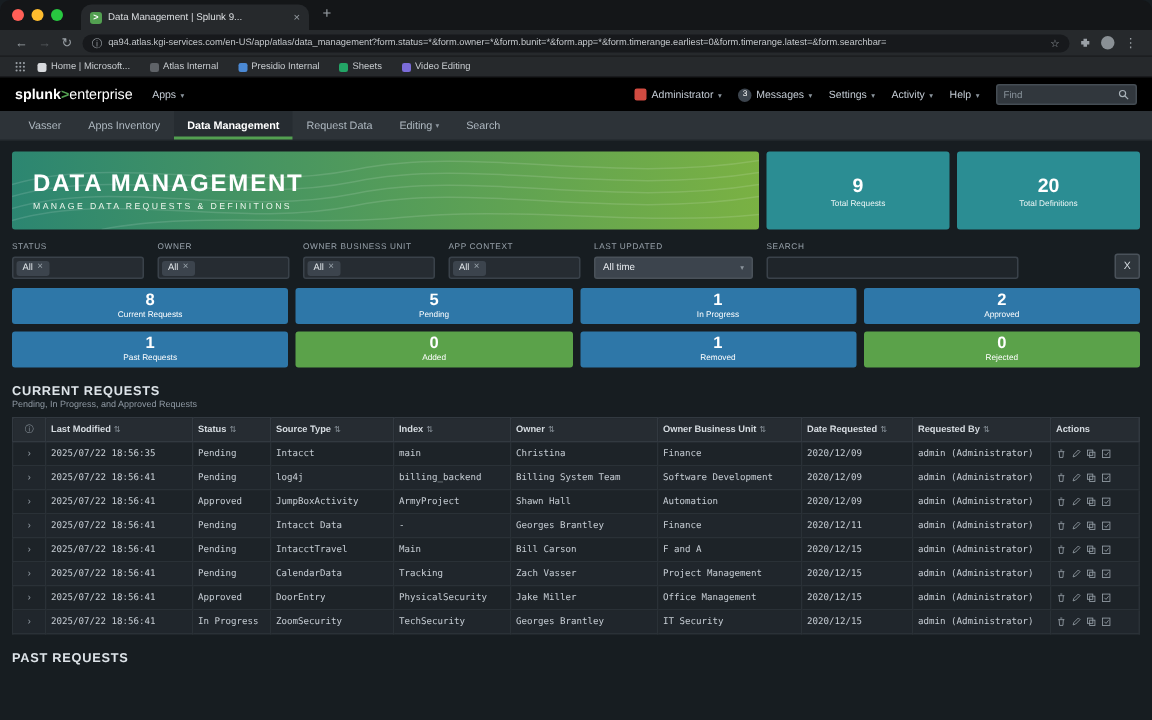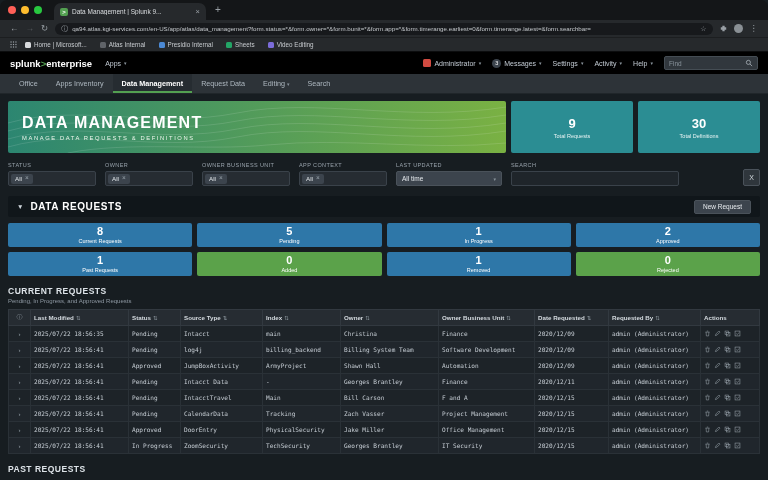--- a/index.html
+++ b/index.html
@@ -28,21 +28,21 @@
   .bookmark{display:flex;align-items:center;gap:3px}
   .favicon{width:6px;height:6px;border-radius:1.5px;display:inline-block}
   .bm-label{font-size:6.3px;color:#c7cbcf;white-space:nowrap}
 
   
   .spl-header{height:22px;background:#000;display:flex;align-items:center;padding:0 10px;gap:13px}
   .logo{display:flex;align-items:center}
   .lg-s,.lg-gt,.lg-e{font-size:9.5px}
   .lg-s{color:#fff;font-weight:bold}
   .lg-gt{color:var(--accent-green,#53a051);font-weight:bold}
-  .lg-e{color:#fff;font-weight:700}
+  .lg-e{color:#fff;font-weight:400}
   .hdr-item{display:flex;align-items:center;gap:3px;color:#c3cbd4;font-size:7px;cursor:pointer}
   .caret{font-size:5px;color:#8a949c}
   .hdr-right{margin-left:auto;display:flex;align-items:center;gap:11px}
   .adm-ic{width:8px;height:8px;border-radius:1.5px;background:#d14b41;display:inline-block}
   .msg-badge{width:9px;height:9px;border-radius:50%;background:#3c444d;color:#fff;font-size:5.5px;display:flex;align-items:center;justify-content:center}
   .find-box{width:94px;height:14px;background:#31373d;border:1px solid #454d54;border-radius:2px;display:flex;align-items:center;padding:0 4px;gap:3px}
   .find-ph{flex:1;font-size:6.5px;color:#8a949c}
   .find-ic{color:#aab3ba;display:inline-flex}
 
   
@@ -223,21 +223,21 @@
             <path d="M5.6 5.6L8 8" stroke="currentColor" stroke-width=".9"></path>
           </svg>
       </span>
     </div>
   </div>
 </div>
 
 <div class="app-nav">
   <div class="nav-items">
       <div class="nav-item">
-        <span>Office</span>
+        <span>Vasser</span>
       </div>
       <div class="nav-item">
         <span>Apps Inventory</span>
       </div>
       <div class="nav-item active">
         <span>Data Management</span>
       </div>
       <div class="nav-item">
         <span>Request Data</span>
       </div>
@@ -266,21 +266,21 @@
       </svg>
       <div class="hero-title">DATA MANAGEMENT</div>
       <div class="hero-sub">MANAGE DATA REQUESTS &amp; DEFINITIONS</div>
     </div>
     <div class="hero-stats">
         <div class="hero-card">
           <div class="hv">9</div>
           <div class="hl">Total Requests</div>
         </div>
         <div class="hero-card">
-          <div class="hv">30</div>
+          <div class="hv">20</div>
           <div class="hl">Total Definitions</div>
         </div>
       </div>
   </div>
 
   <div class="filters-row">
     <div class="filter-fields">
         <div class="filter">
           <div class="f-label">STATUS</div>
           <div class="f-box">
@@ -325,25 +325,20 @@
           </div>
         </div>
       </div>
     <div class="filter">
       <div class="f-label">SEARCH</div>
       <input class="search-input" placeholder="" style="">
     </div>
     <button class="x-btn">X</button>
   </div>
 
-  <div class="sec-bar">
-    <span class="sec-caret">▼</span>
-    <span class="sec-bar-title">DATA REQUESTS</span>
-    <button class="new-req">New Request</button>
-  </div>
 
   <div class="tiles">
       <div class="tile blue">
         <div class="tv">8</div>
         <div class="tl">Current Requests</div>
       </div>
       <div class="tile blue">
         <div class="tv">5</div>
         <div class="tl">Pending</div>
       </div>

